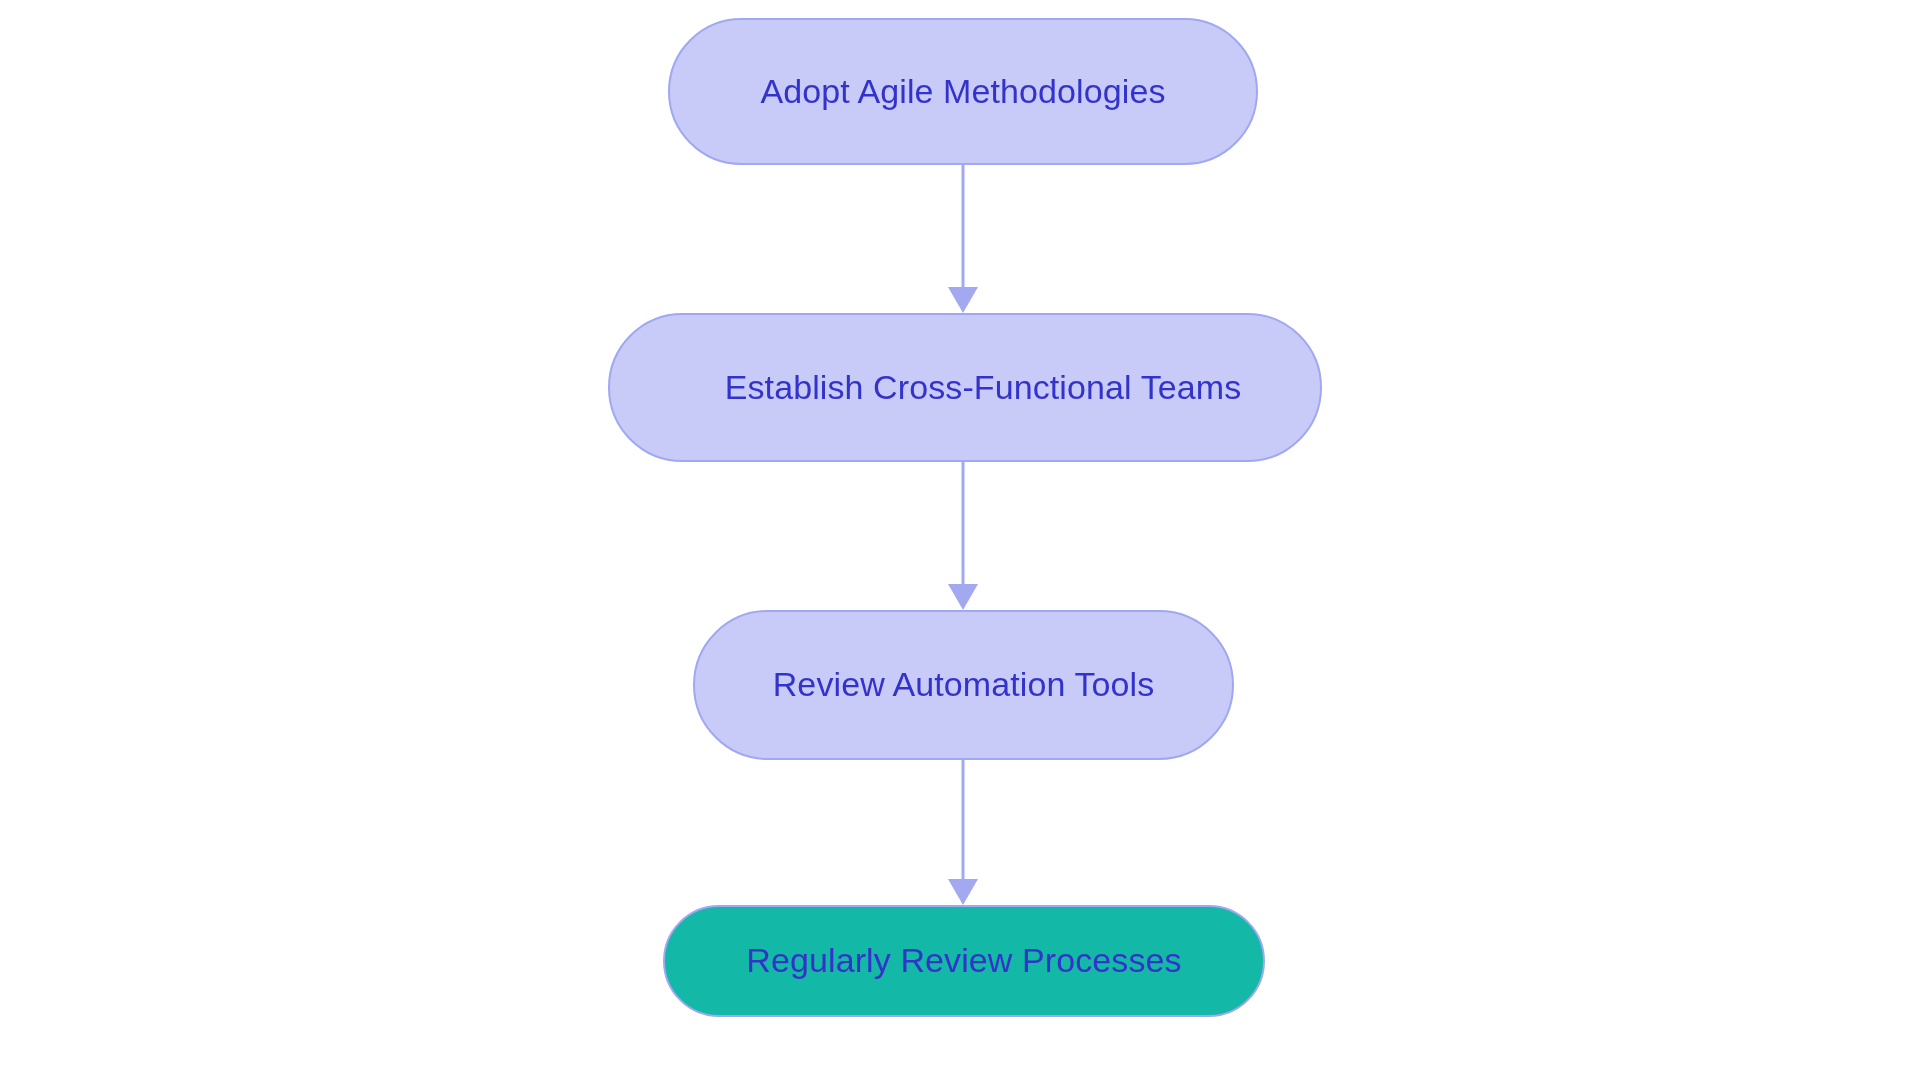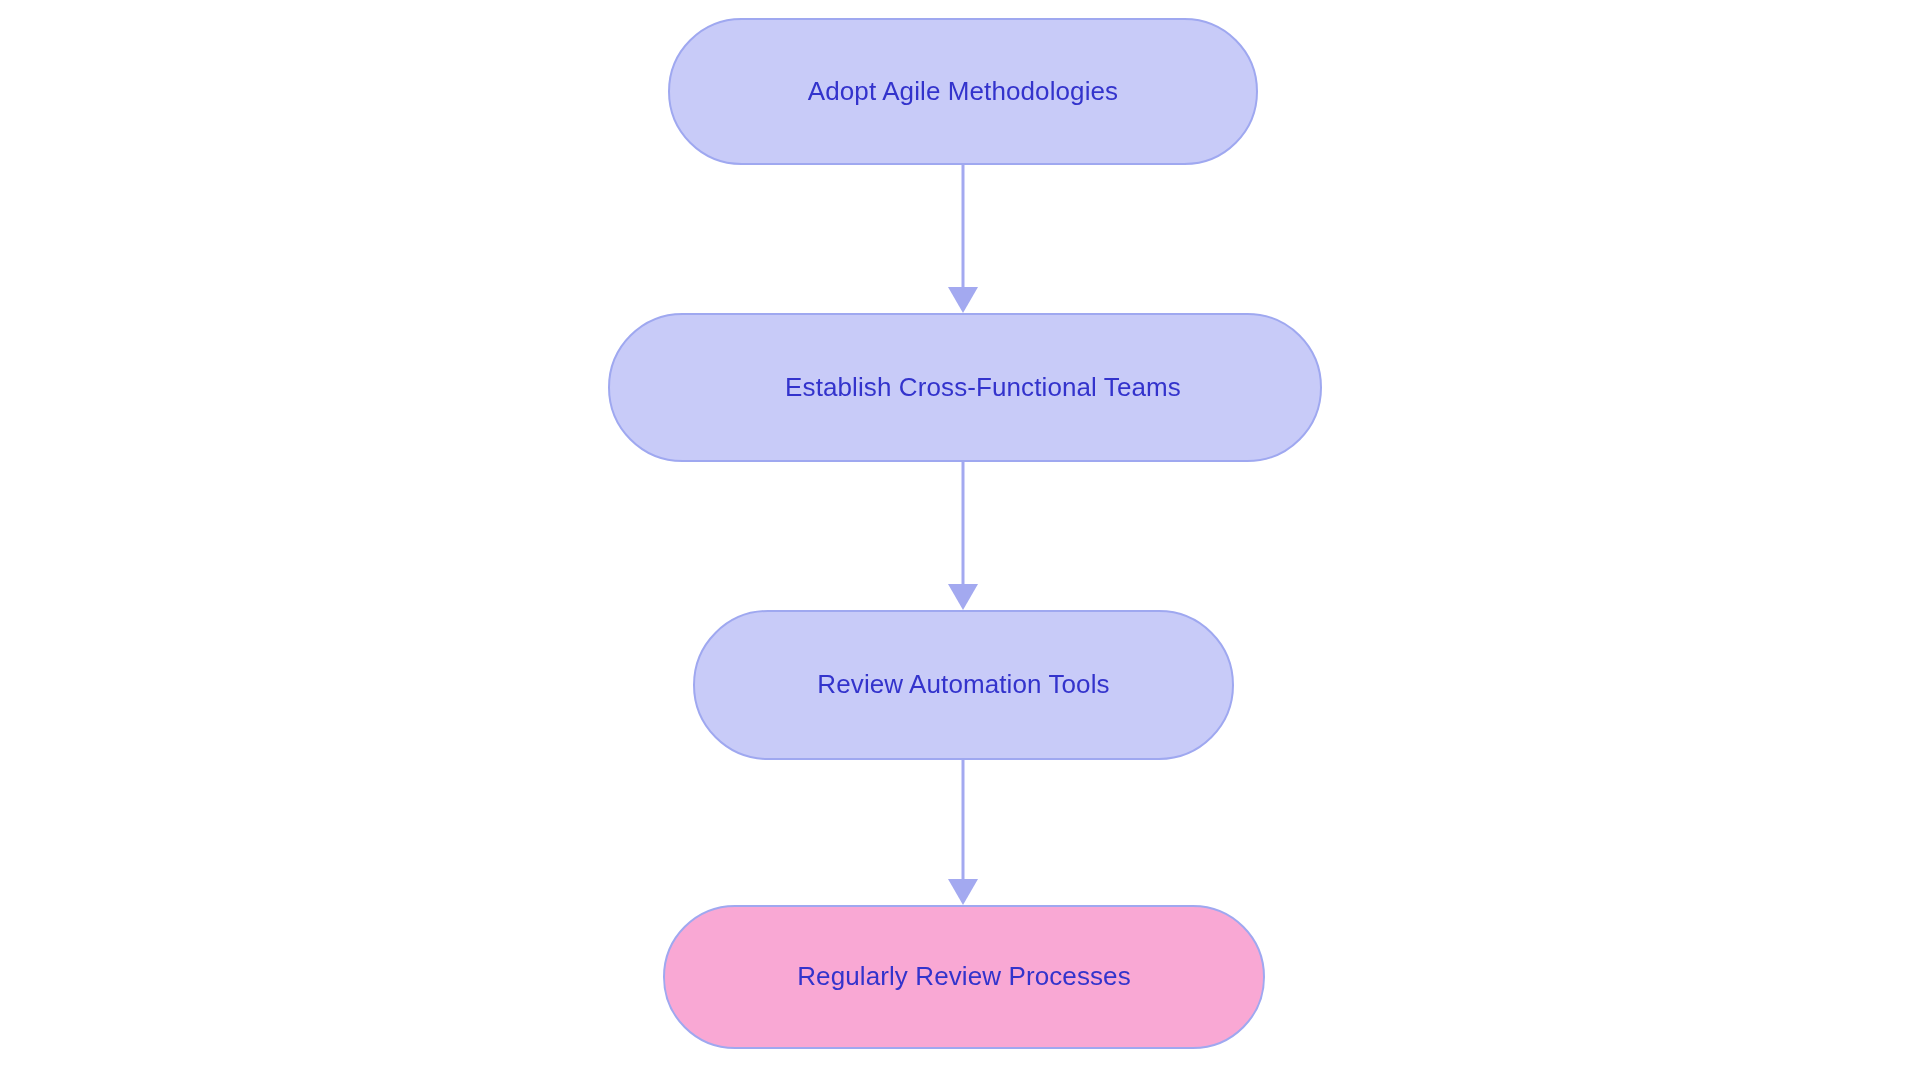--- a/index.html
+++ b/index.html
@@ -30,21 +30,21 @@
     justify-content: center;
     background: #c8cbf8;
     border: 2px solid #9fa8f0;
     border-radius: 999px;
     text-align: center;
     padding: 0 34px;
   }
 
   .flow-node .node-label {
     font-family: "Liberation Sans", "DejaVu Sans", sans-serif;
-    font-size: 26px;
+    font-size: 34px;
     font-weight: 400;
     line-height: 1.15;
     color: #3333cc;
     letter-spacing: 0.1px;
     white-space: nowrap;
   }
 
   .flow-edge {
     position: absolute;
     pointer-events: none;
@@ -85,17 +85,17 @@
   </div>
 
   <div class="flow-node" style="left: 608px; top: 313px; width: 714px; height: 149px; background: rgb(200, 203, 248); border-color: rgb(159, 168, 240);">
     <span class="node-label" style="color: rgb(51, 51, 204); margin-left: 36px;">Establish Cross-Functional Teams</span>
   </div>
 
   <div class="flow-node" style="left: 693px; top: 610px; width: 541px; height: 150px; background: rgb(200, 203, 248); border-color: rgb(159, 168, 240);">
     <span class="node-label" style="color: rgb(51, 51, 204);">Review Automation Tools</span>
   </div>
 
-  <div class="flow-node" style="left: 663px; top: 905px; width: 602px; height: 144px; background: #f9a8d4; border-color: rgb(159, 168, 240);">
+  <div class="flow-node" style="left: 663px; top: 905px; width: 602px; height: 112px; background: #14b8a6; border-color: rgb(159, 168, 240);">
     <span class="node-label" style="color: rgb(51, 51, 204);">Regularly Review Processes</span>
   </div>
 
 </div>
 
 </body></html>

